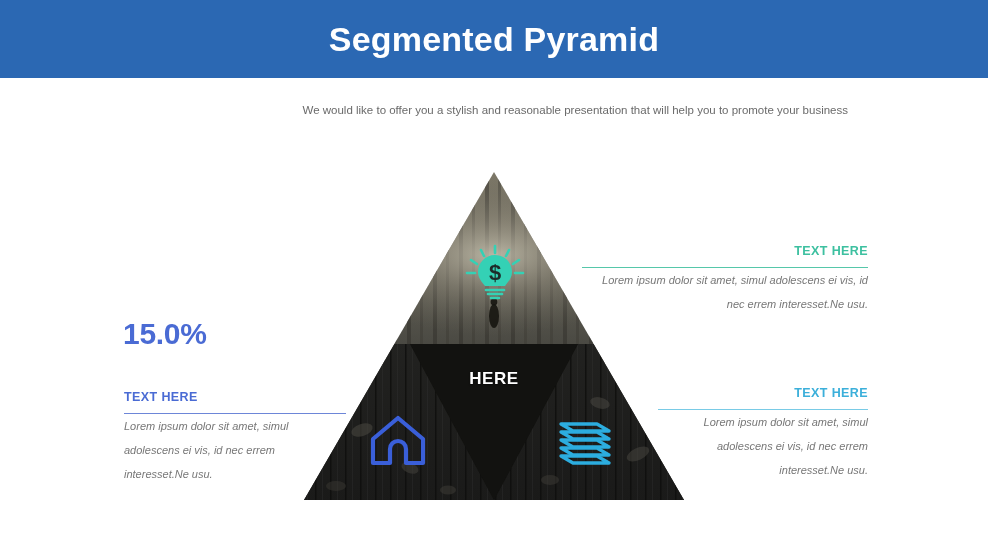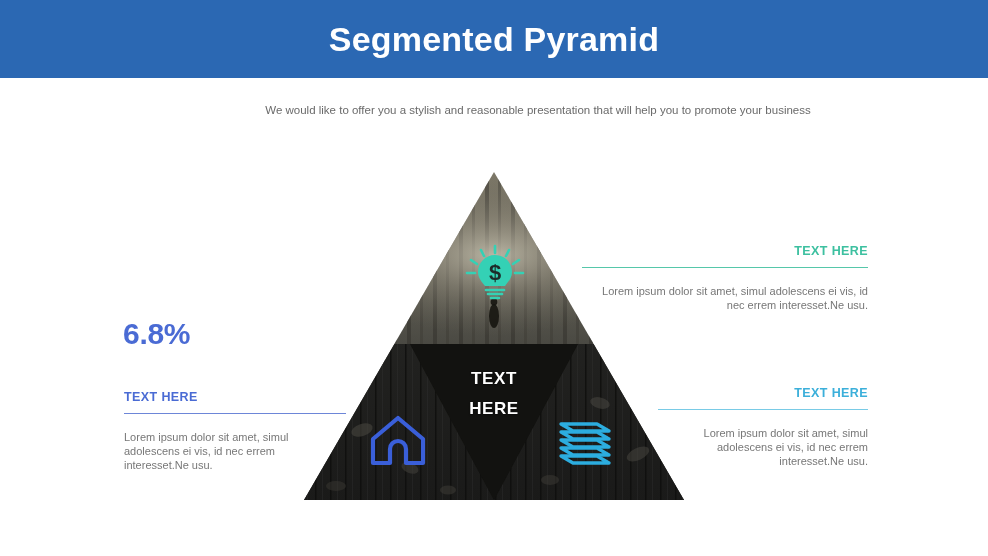--- a/index.html
+++ b/index.html
@@ -48,21 +48,21 @@
 
   
   #slide-subtitle {
     position: absolute;
     left: 228px;
     top: 101px;
     width: 620px;
     color: #6a6a6a;
     font-size: 11.5px;
     line-height: 18px;
-    text-align: center;
+    text-align: right;
   }
 
   
   #pyramid-wrap {
     position: absolute;
     left: 300px;
     top: 168px;
     width: 388px;
     height: 336px;
   }
@@ -116,23 +116,24 @@
     white-space: nowrap;
     margin-top: 36px;
   }
   .stat-rule {
     height: 0;
     border-top: 1.4px solid #cccccc;
     margin-top: 7px;
   }
   .stat-body {
     font-size: 11px;
-    line-height: 14px;
+    line-height: 24px;
     color: #777777;
-    margin-top: 16px;
+    margin-top: 0;
+    font-style: italic;
   }
 
   
   #stat-left {
     left: 104px;
     top: 316px;
     width: 242px;
     text-align: right;
   }
   #stat-left .stat-value { color: #4A6BD4; text-align: left; padding-left: 19px; }
@@ -276,27 +277,26 @@
           <path d="M8 42 L20 49 L56 49 L44 42 Z"></path>
           <path d="M8 34 L20 41 L56 41 L44 34 Z"></path>
           <path d="M8 26 L20 33 L56 33 L44 26 Z"></path>
           <path d="M8 18 L20 25 L56 25 L44 18 Z"></path>
           <path d="M8 10 L20 17 L56 17 L44 10 Z"></path>
         </g>
       </svg>
     </div>
 
     <div id="pyramid-center-label">
-      <span>TEXT</span>
       <span>HERE</span>
     </div>
   </div>
 
   <div class="stat-block" id="stat-left">
-    <div class="stat-value">6.8%</div>
+    <div class="stat-value">15.0%</div>
     <div class="stat-label">TEXT HERE</div>
     <div class="stat-rule"></div>
     <div class="stat-body">Lorem ipsum dolor sit amet, simul adolescens ei vis, id nec errem interesset.Ne usu.</div>
   </div>
 
   <div class="stat-block" id="stat-topright">
     <div class="stat-label">TEXT HERE</div>
     <div class="stat-rule"></div>
     <div class="stat-body">Lorem ipsum dolor sit amet, simul adolescens ei vis, id nec errem interesset.Ne usu.</div>
   </div>

